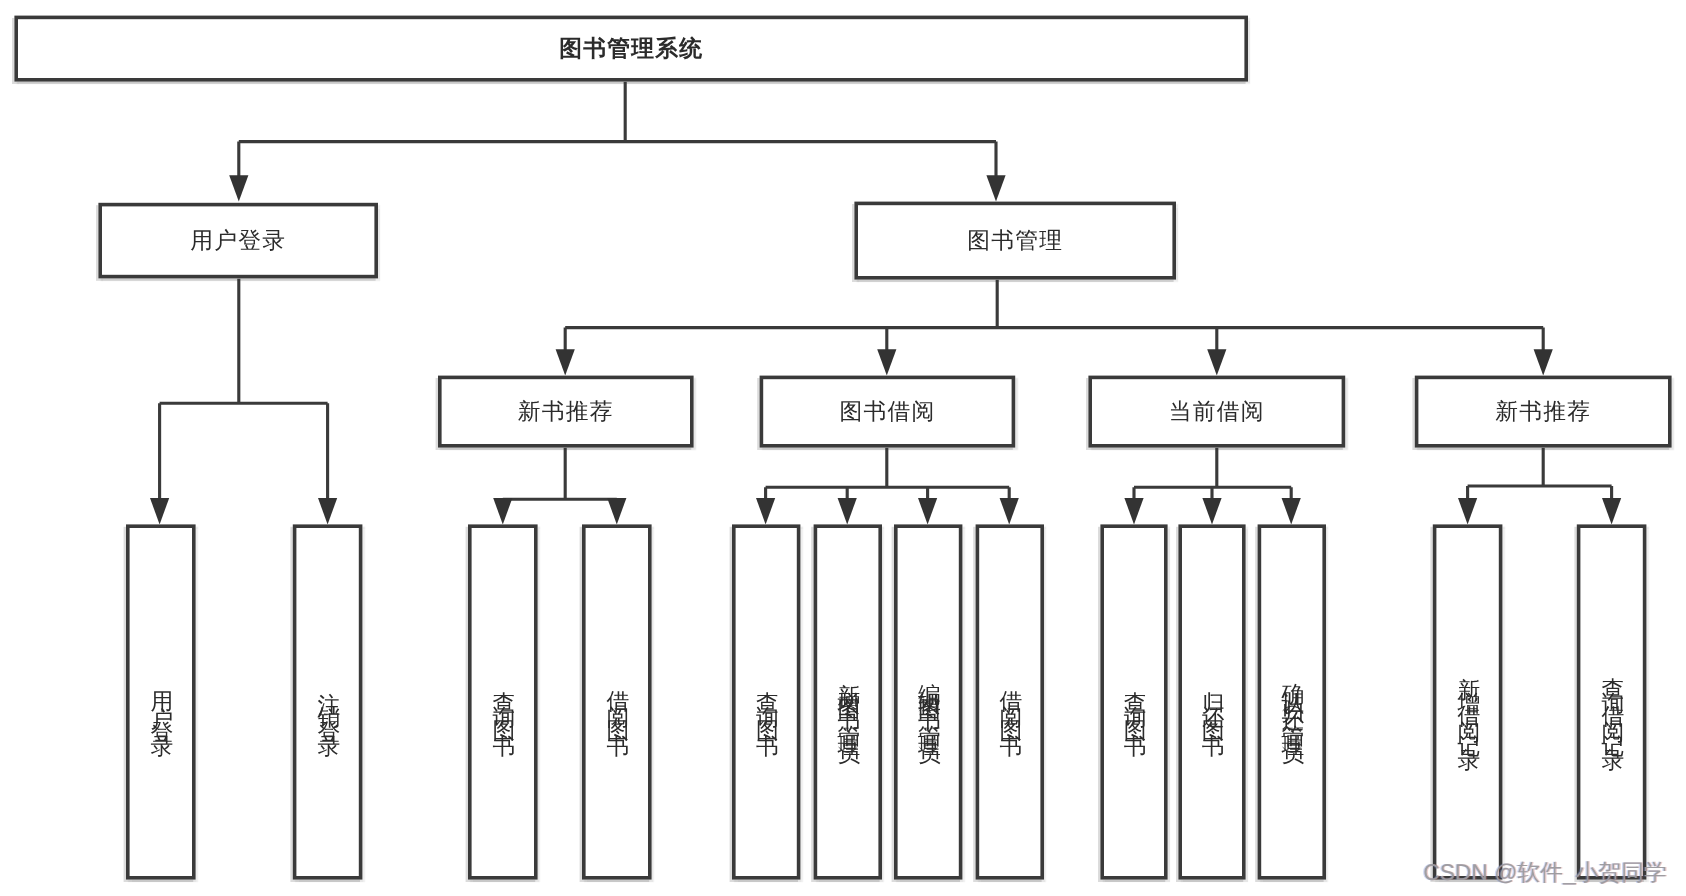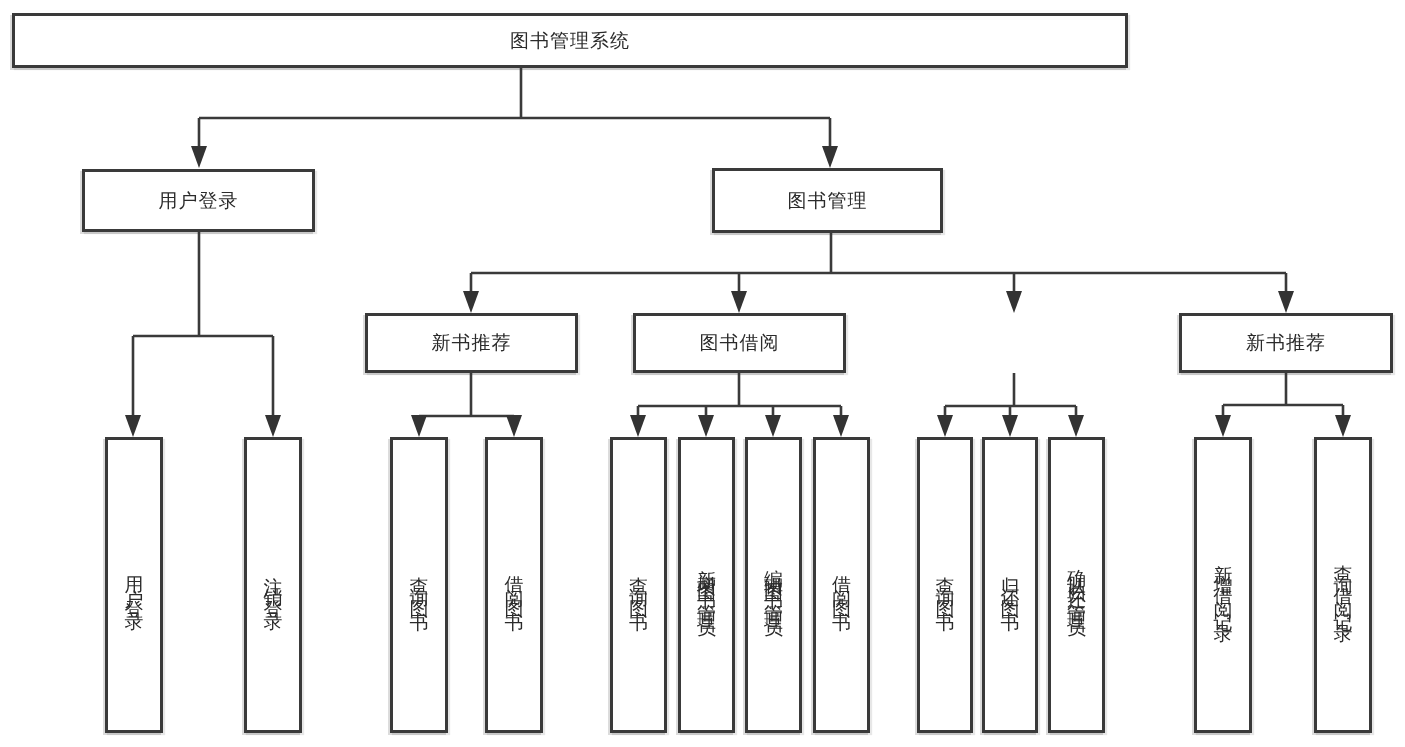--- a/index.html
+++ b/index.html
@@ -22,23 +22,23 @@
     background: #ffffff;
     border: 3px solid #3a3a3a;
     display: flex;
     align-items: center;
     justify-content: center;
     font-size: 19px;
     color: #2b2b2b;
     letter-spacing: 1px;
     box-shadow: -2px 2px 0 rgba(60,60,60,0.18), 2px 2px 1px rgba(60,60,60,0.12);
   }
-  .root-box  { left: 12px;  top: 13px;  width: 1116px; height: 55px; }
+  .root-box  { left: 12px;  top: 13px;  width: 1028px; height: 55px; font-weight: bold; }
   .n-user    { left: 82px;  top: 169px; width: 233px;  height: 63px; }
-  .n-bookmgr { left: 712px; top: 168px; width: 231px;  height: 65px; }
+  .n-bookmgr { left: 712px; top: 168px; width: 268px;  height: 65px; }
   .n-newrec  { left: 365px; top: 313px; width: 213px;  height: 60px; text-align: center; }
   .n-borrow  { left: 633px; top: 313px; width: 213px;  height: 60px; text-align: right; }
   .n-current { left: 907px; top: 313px; width: 214px;  height: 60px; }
   .n-records { left: 1179px;top: 313px; width: 214px;  height: 60px; }
 
   .leaf {
     position: absolute;
     top: 437px;
     height: 296px;
     background: #ffffff;
@@ -134,20 +134,23 @@
   <div class="node n-bookmgr">
     <span>图书管理</span>
   </div>
 
   <div class="node n-newrec">
     <span>新书推荐</span>
   </div>
   <div class="node n-borrow">
     <span>图书借阅</span>
   </div>
+  <div class="node n-current">
+    <span>当前借阅</span>
+  </div>
   <div class="node n-records">
     <span>新书推荐</span>
   </div>
 
   <div class="leaf g1l1">
     <span>用户登录</span>
   </div>
   <div class="leaf g1l2">
     <span>注销登录</span>
   </div>
@@ -182,14 +185,15 @@
     <span>确认归还（管理员）</span>
   </div>
 
   <div class="leaf g5l1">
     <span>新增借阅记录</span>
   </div>
   <div class="leaf g5l2">
     <span>查询借阅记录</span>
   </div>
 
+  <div class="watermark">CSDN @软件_小贺同学</div>
 
 </div>
 
 </body></html>

